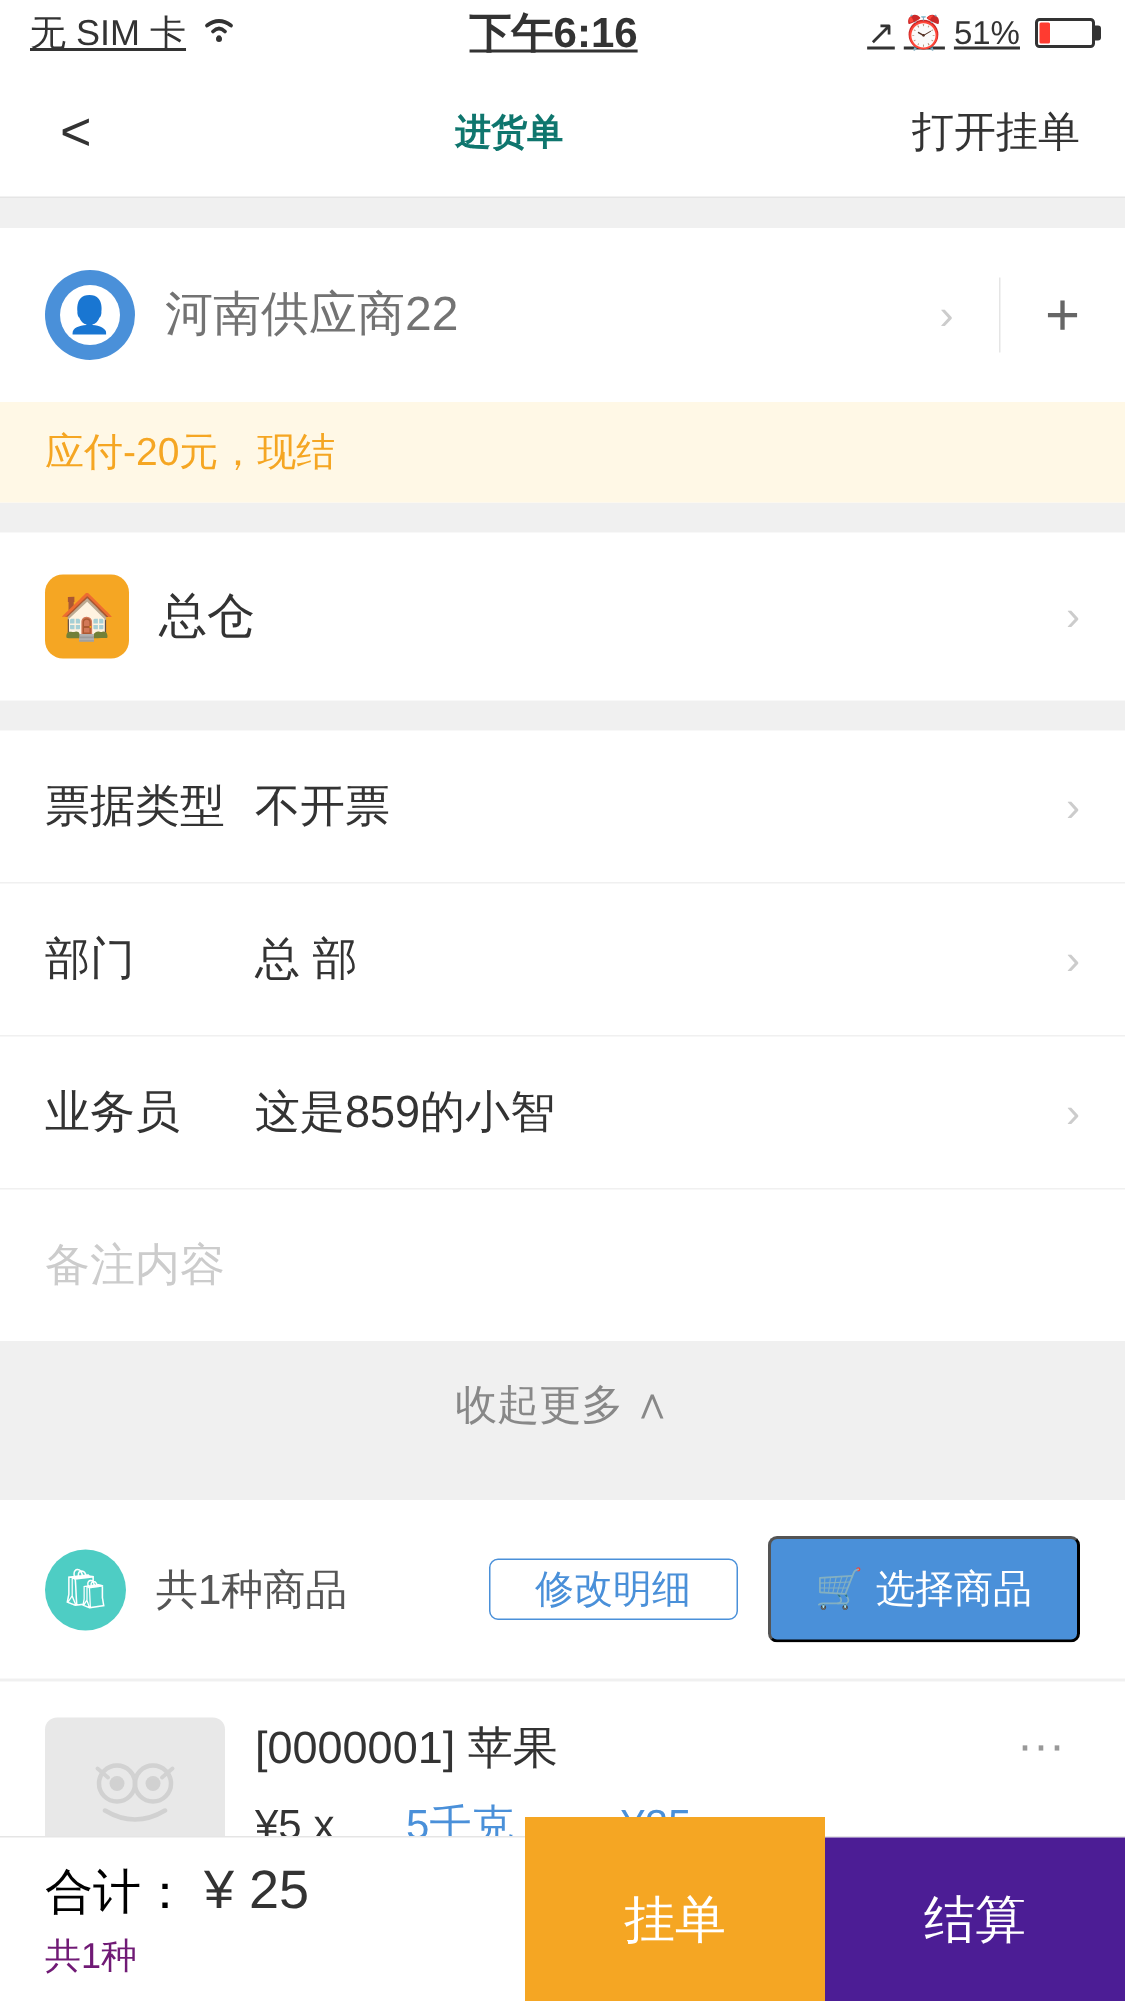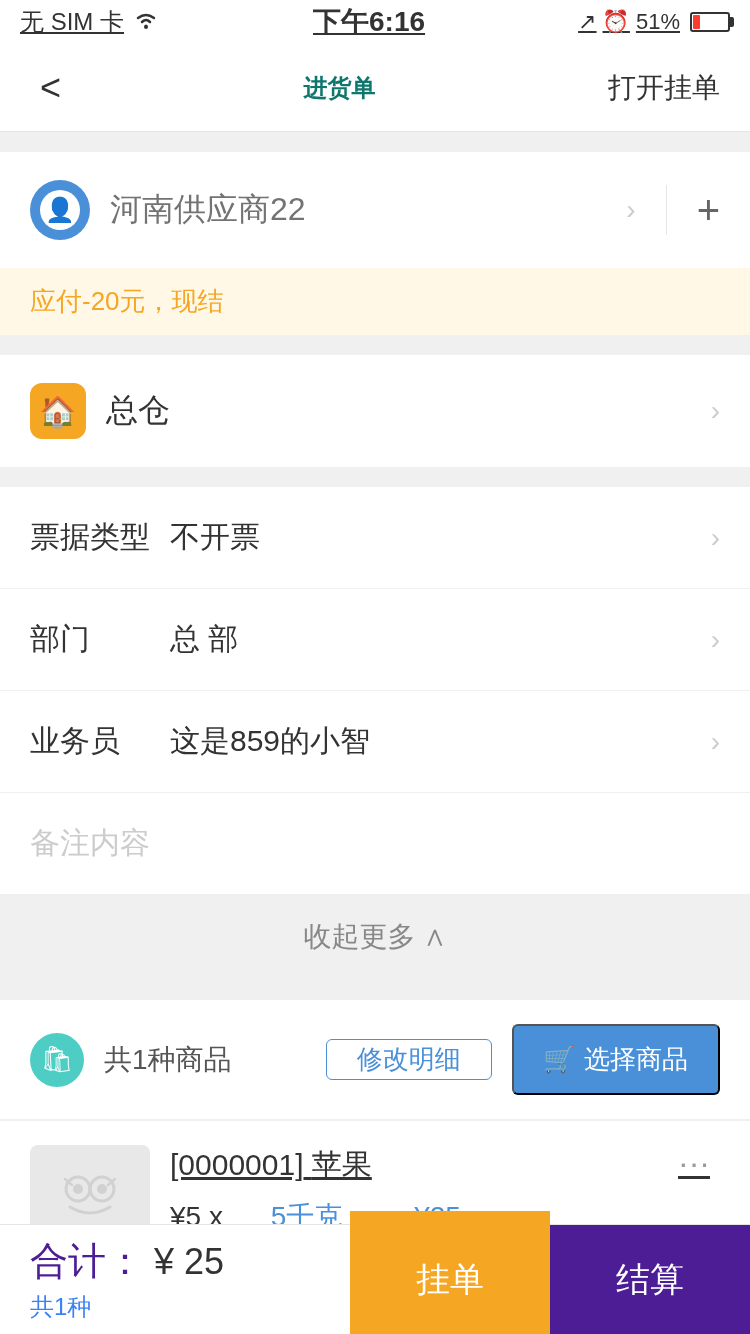--- a/index.html
+++ b/index.html
@@ -291,21 +291,20 @@
     }
 
     
     .product-item {
       background: #fff;
       margin-top: 2px;
       display: flex;
       align-items: flex-start;
       padding: 24px 30px;
       gap: 20px;
-      text-decoration: underline;
     }
     .product-thumb {
       width: 120px;
       height: 120px;
       background: #e8e8e8;
       border-radius: 8px;
       display: flex;
       align-items: center;
       justify-content: center;
       flex-shrink: 0;
@@ -353,27 +352,27 @@
     .total-section {
       flex: 1;
       padding: 0 30px;
     }
     .total-amount {
       font-size: 36px;
       color: #333;
       font-weight: 500;
     }
     .total-amount .label {
-      font-size: 38px;
-      color: #4c1d95;
+      font-size: 32px;
+      color: #000000;
       font-weight: normal;
     }
     .total-count {
       font-size: 24px;
-      color: #3b82f6;
+      color: #701a75;
       margin-top: 4px;
     }
     .btn-hang {
       width: 200px;
       height: 138px;
       background: #f5a623;
       color: #fff;
       font-size: 34px;
       display: flex;
       align-items: center;

